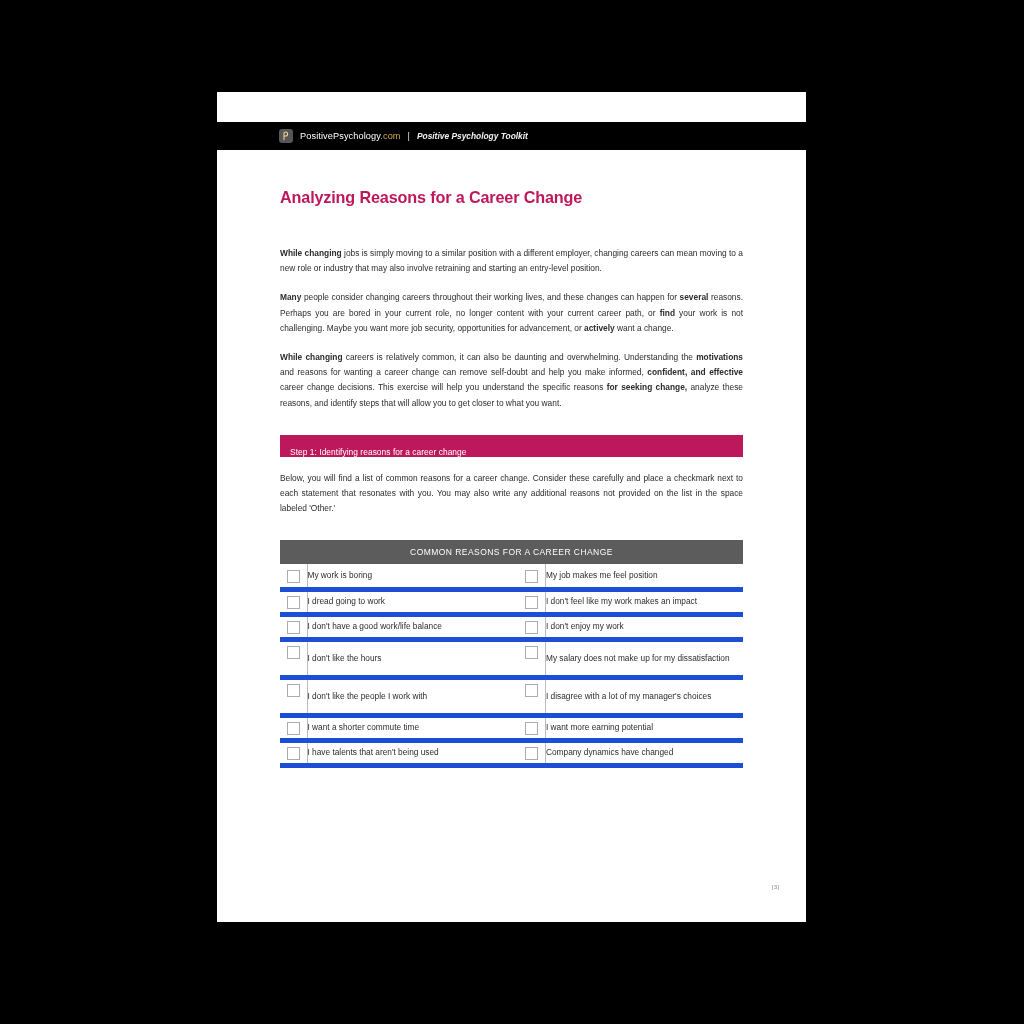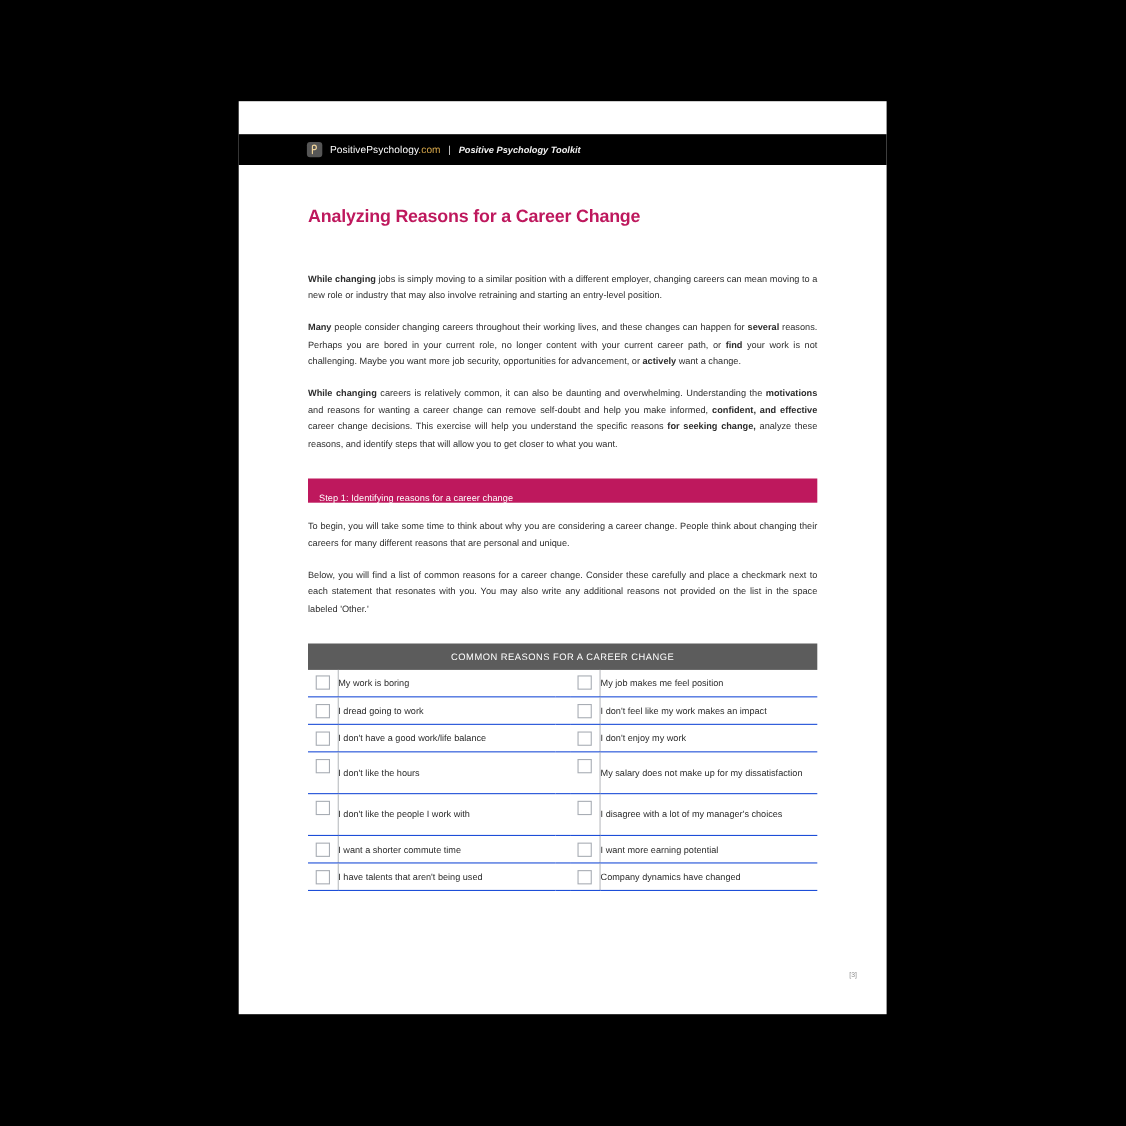--- a/index.html
+++ b/index.html
@@ -129,21 +129,21 @@
     color: #ffffff;
     letter-spacing: .45px;
   }
 
   table.checklist {
     width: 100%;
     border-collapse: collapse;
     table-layout: fixed;
   }
   table.checklist td {
-    border-bottom: 1px solid #1d4ed8;
+    border-bottom: 5px solid #1d4ed8;
     vertical-align: middle;
     padding: 0;
   }
   td.cb-cell {
     width: 27px;
     border-right: 1px solid #b9bcc0;
     text-align: center;
   }
   td.txt-cell {
     padding: 6px 8px 6px 10px;
@@ -217,24 +217,20 @@
         <b>motivations</b> and reasons for wanting a career change can remove self-doubt and help you make informed,
         <b>confident, and effective</b> career change decisions. This exercise will help you understand the specific reasons
         <b>for seeking change,</b> analyze these reasons, and identify steps that will allow you to get closer to what
         you want.
       </p>
 
       <div class="step-bar">
         <span>Step 1: Identifying reasons for a career change</span>
       </div>
 
-      <p class="para">
-        To begin, you will take some time to think about why you are considering a career change. People think
-        about changing their careers for many different reasons that are personal and unique.
-      </p>
 
       <p class="para">
         Below, you will find a list of common reasons for a career change. Consider these carefully and place a
         checkmark next to each statement that resonates with you. You may also write any additional reasons not
         provided on the list in the space labeled 'Other.'
       </p>
 
       <div class="table-wrap">
         <div class="table-head">
           <span>COMMON REASONS FOR A CAREER CHANGE</span>

